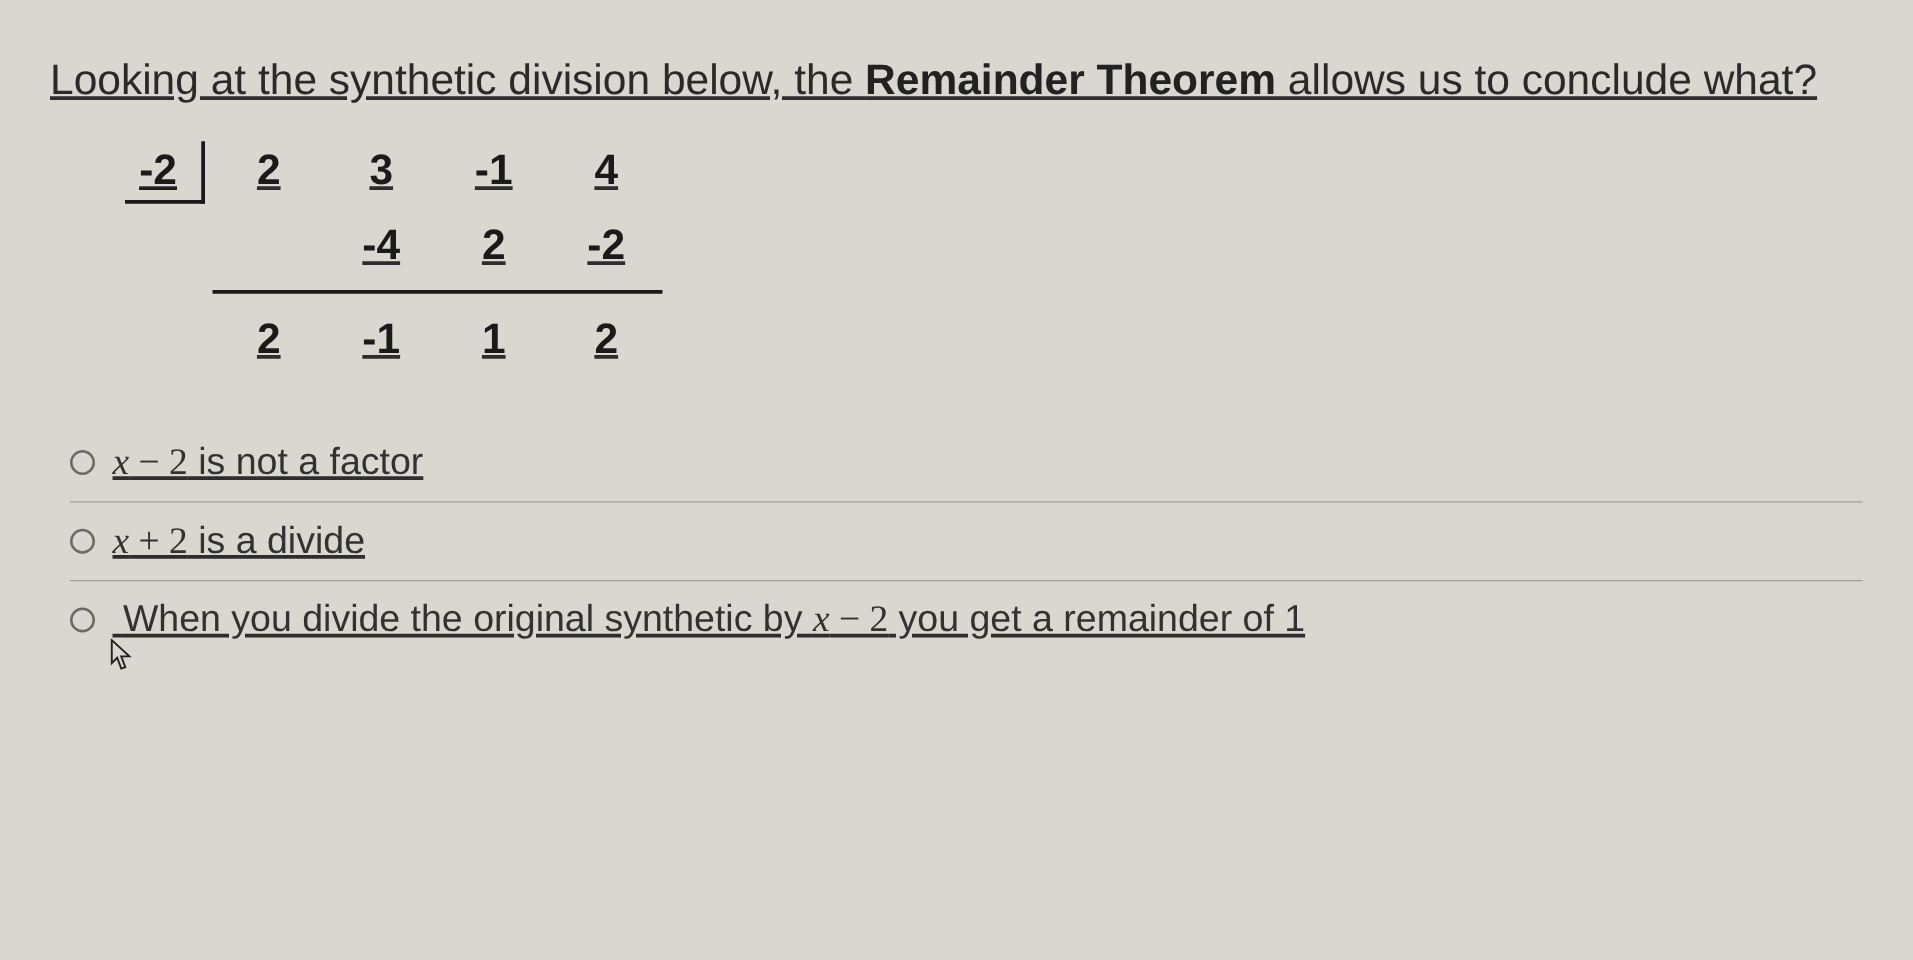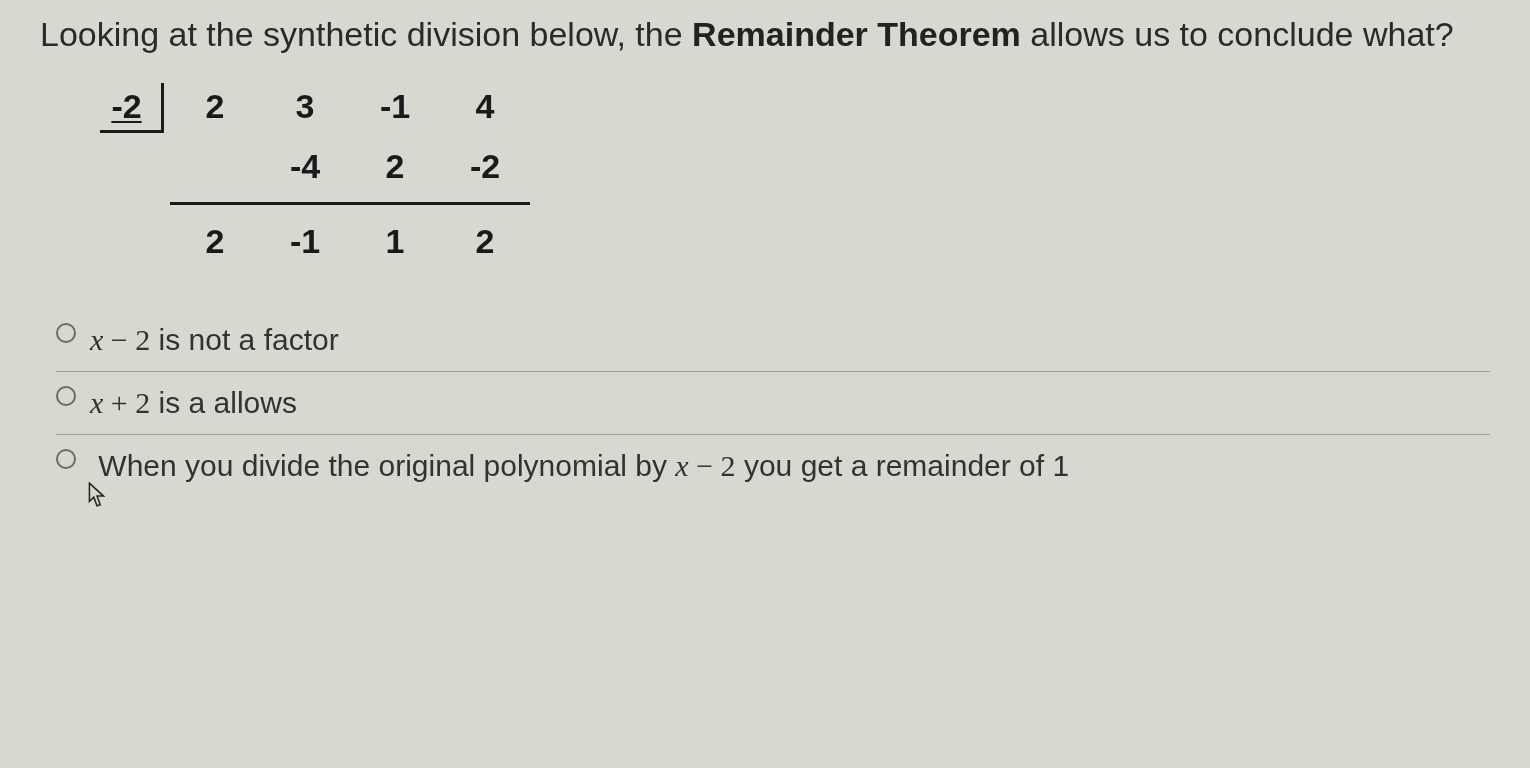--- a/index.html
+++ b/index.html
@@ -4,21 +4,22 @@
 <style>
   * { box-sizing: border-box; }
   html, body {
     margin: 0; padding: 0;
     width: 1530px; height: 768px;
     font-family: Arial, Helvetica, sans-serif;
     background: #d8d8d0;
     color: #2d2d2d;
   }
   .page {
-    padding: 10px 40px 8px 40px;
+    padding: 40px 40px 8px 40px;
+    text-decoration: underline;
   }
   .question {
     font-size: 34px;
     line-height: 1.45;
     font-weight: 400;
     color: #2a2a2a;
     margin-bottom: 24px;
   }
   .question .bold { font-weight: 700; color: #222; }
   .synth-wrap {
@@ -46,21 +47,21 @@
   }
   .hline-wrap {
     grid-column: 2 / span 4;
     border-top: 3px solid #1a1a1a;
     height: 0;
     margin-top: 2px;
   }
   .options { margin-left: 16px; }
   .opt {
     display: flex;
-    align-items: flex-start;
+    align-items: center;
     gap: 14px;
     padding: 14px 0 14px 0;
     border-bottom: 1px solid rgba(120,120,110,0.6);
     font-size: 30px;
     color: #323232;
   }
   .opt:last-child { border-bottom: none; padding-bottom: 4px; }
   .radio {
     width: 20px; height: 20px;
     border: 2px solid #6a6a6a;
@@ -121,32 +122,32 @@
     <div class="opt">
       <span class="radio"></span>
       <span>
         <span class="math-it">x</span><span class="math"> − 2</span><span> is not a factor</span>
       </span>
     </div>
 
     <div class="opt">
       <span class="radio"></span>
       <span>
-        <span class="math-it">x</span><span class="math"> + 2</span><span> is a allows</span>
+        <span class="math-it">x</span><span class="math"> + 2</span><span> is a divide</span>
       </span>
     </div>
 
 
     <div class="opt">
       <span class="radio"></span>
       <span>
         <span class="cursor">
           <svg viewBox="0 0 16 24">
               <path d="M1 1 L1 18 L5 14 L8 22 L11 21 L8 13 L14 13 Z" fill="none" stroke="#222" stroke-width="1.4"></path>
             </svg>
         </span>
-        <span>When you divide the original polynomial by </span><span class="math-it">x</span><span class="math"> − 2</span><span> you get a remainder of 1</span>
+        <span>When you divide the original synthetic by </span><span class="math-it">x</span><span class="math"> − 2</span><span> you get a remainder of 1</span>
       </span>
     </div>
 
   </div>
 
 </div>
 
 </body></html>

